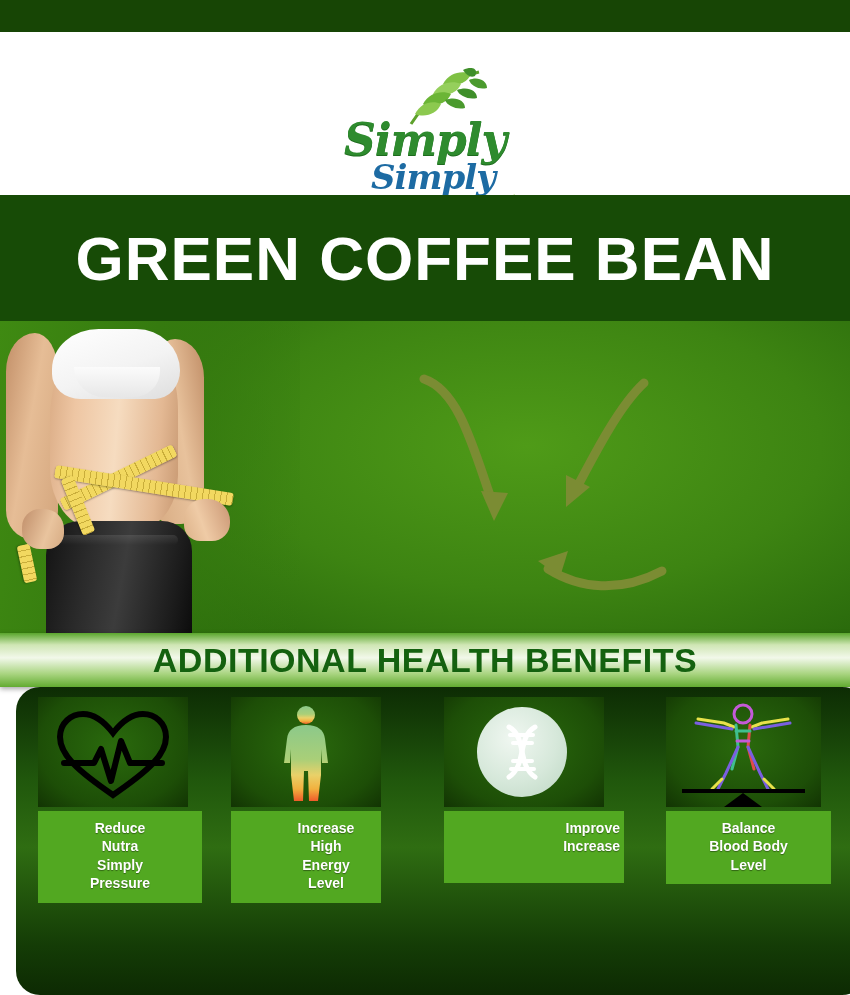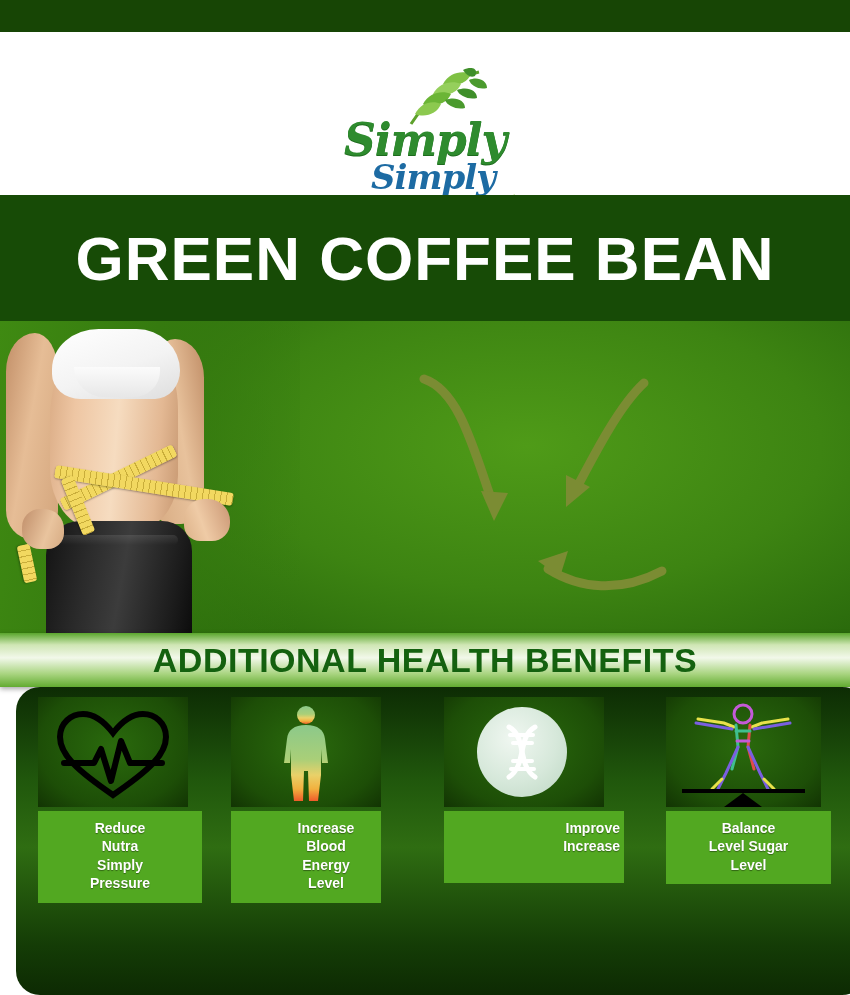--- a/index.html
+++ b/index.html
@@ -183,21 +183,21 @@
               <stop offset="84%" stop-color="#f2b13f"></stop>
               <stop offset="100%" stop-color="#ef5b2a"></stop>
             </linearGradient>
           </defs>
           <circle cx="30" cy="10" r="9" fill="url(#bodyGrad)"></circle>
           <path d="M30 20 C18 20 12 25 11 34 L8 58 L14 58 L15 44 L15 70 L18 96 L27 96 L28 66 L32 66 L33 96 L42 96 L45 70 L45 44 L46 58 L52 58 L49 34 C48 25 42 20 30 20Z" fill="url(#bodyGrad)"></path>
         </svg>
       </div>
       <div class="bcap">
         <div>Increase</div>
-        <div>Blood</div>
+        <div>High</div>
         <div>Energy</div>
         <div>Level</div>
       </div>
     </div>
 
     <div class="bcard card3">
       <div class="bicon">
         <div class="dna-circle">
           <svg viewBox="0 0 90 90" width="90" height="90">
             <g stroke="#ffffff" stroke-width="5" fill="none" stroke-linecap="round">
@@ -234,19 +234,19 @@
             <path d="M98 82 L108 92" stroke="#e8e24a"></path>
             <path d="M70 34 L84 34" stroke="#3fbf8f"></path>
             <path d="M71 44 L83 44" stroke="#c45ad8"></path>
           </g>
           <rect x="16" y="92" width="123" height="4" fill="#000000"></rect>
           <path d="M77 96 L96 110 L58 110 Z" fill="#000000"></path>
         </svg>
       </div>
       <div class="bcap">
         <div>Balance</div>
-        <div>Level Sugar</div>
+        <div>Blood Body</div>
         <div>Level</div>
       </div>
     </div>
 
   </div>
 </div>
 
 </body></html>

